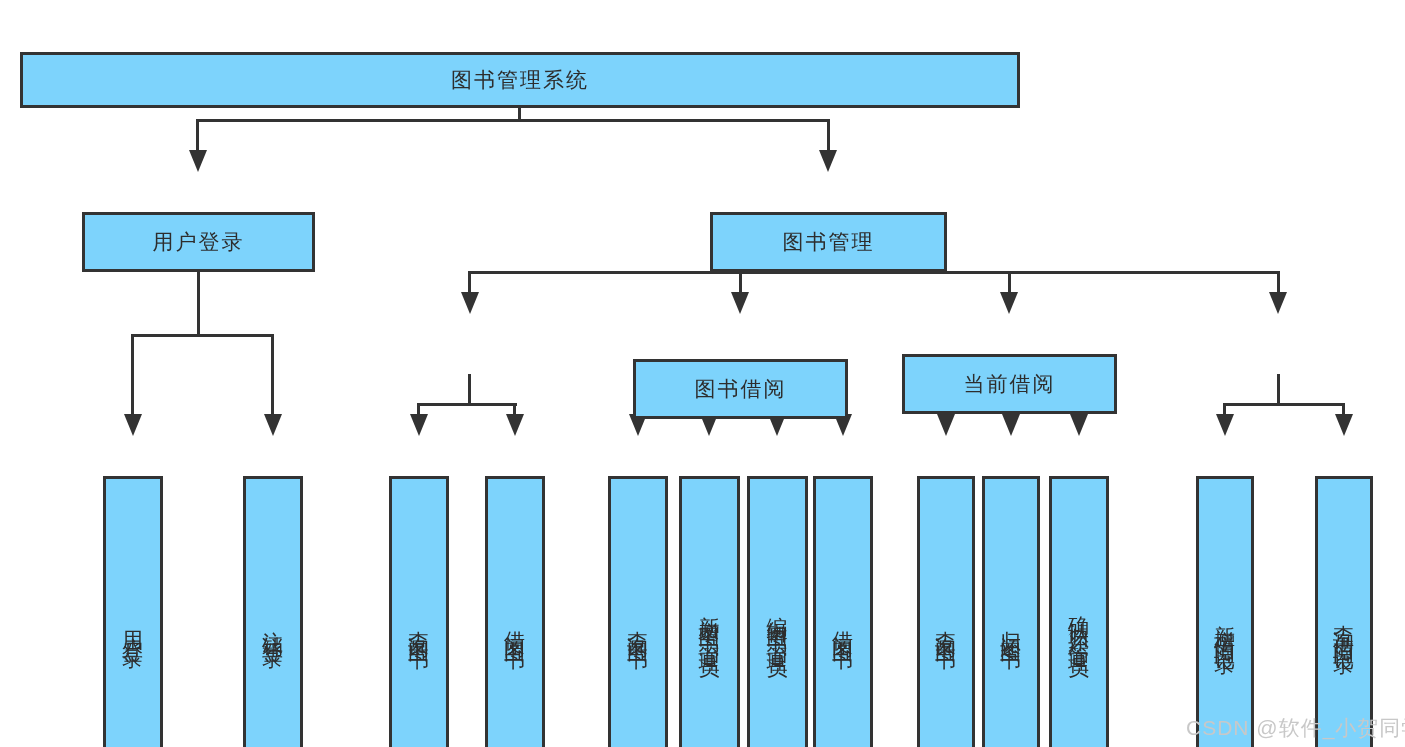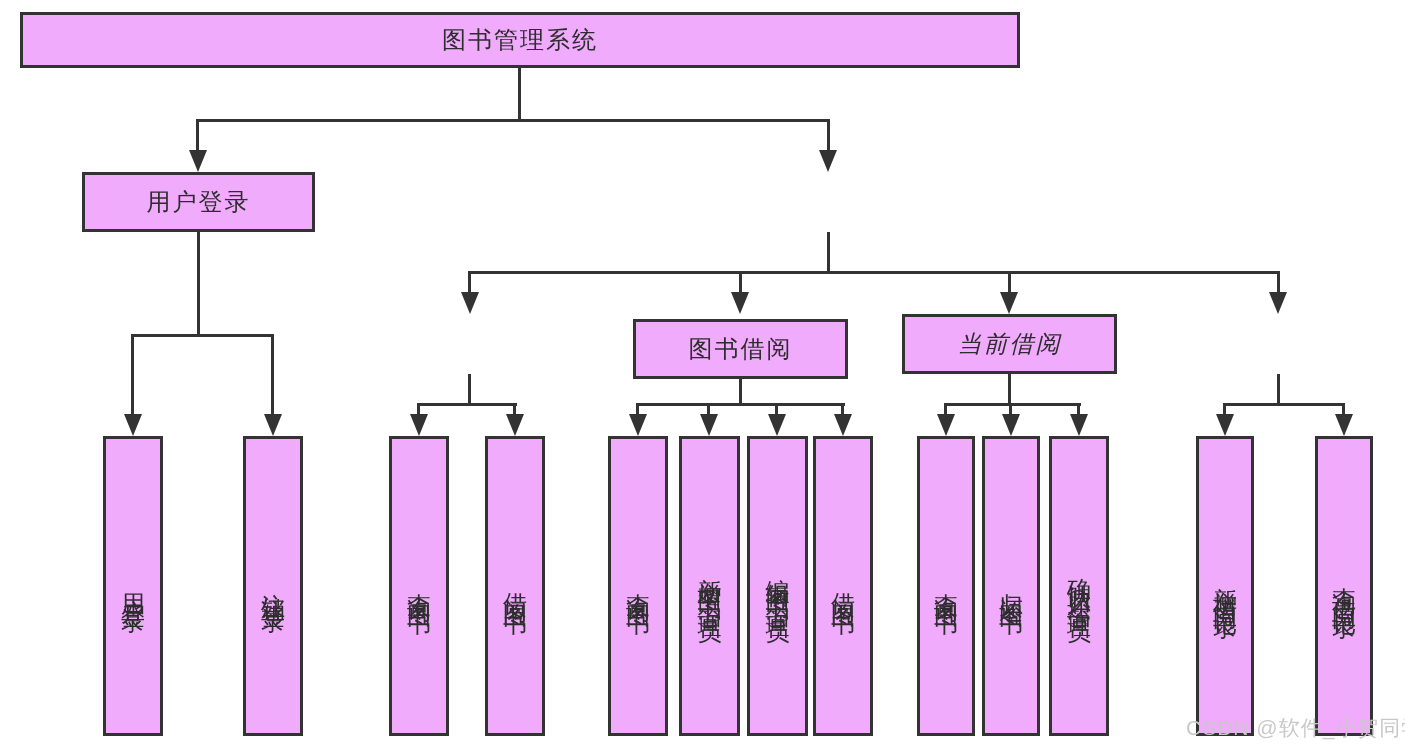--- a/index.html
+++ b/index.html
@@ -12,29 +12,30 @@
     position: relative;
     width: 1405px;
     height: 747px;
     background: #ffffff;
     overflow: hidden;
   }
   .box {
     position: absolute;
     box-sizing: border-box;
     border: 3px solid #333333;
-    background: #f0abfc;
+    background: #7dd3fc;
     display: flex;
     align-items: center;
     justify-content: center;
-    font-size: 24px;
+    font-size: 21px;
     color: #2d2d2d;
     letter-spacing: 2px;
     text-align: center;
     z-index: 2;
+    margin-top: 40px;
   }
   .leaf {
     writing-mode: vertical-rl;
     letter-spacing: 6px;
     line-height: 1;
   }
   .vl { position: absolute; width: 3px; background: #333333; z-index: 1; }
   .hl { position: absolute; height: 3px; background: #333333; z-index: 1; }
   .ah {
     position: absolute;
@@ -64,20 +65,21 @@
 
   <div class="vl" style="left:518px; top:68px;  height:54px;"></div>
   <div class="hl" style="left:197px; top:119px; width:633px;"></div>
   <div class="vl" style="left:196px; top:119px; height:34px;"></div>
   <div class="ah" style="left:189px; top:150px;"></div>
   <div class="vl" style="left:827px; top:119px; height:34px;"></div>
   <div class="ah" style="left:819px; top:150px;"></div>
 
   <div class="box" style="left:82px; top:172px; width:233px; height:60px;">用户登录</div>
 
+  <div class="box" style="left:710px; top:172px; width:237px; height:60px;">图书管理</div>
 
   <div class="vl" style="left:197px; top:232px; height:105px;"></div>
   <div class="hl" style="left:132px; top:334px; width:142px;"></div>
   <div class="vl" style="left:131px; top:334px; height:82px;"></div>
   <div class="ah" style="left:124px; top:414px;"></div>
   <div class="vl" style="left:271px; top:334px; height:82px;"></div>
   <div class="ah" style="left:264px; top:414px;"></div>
 
   <div class="vl" style="left:827px; top:232px; height:42px;"></div>
   <div class="hl" style="left:469px; top:271px; width:811px;"></div>
@@ -86,21 +88,21 @@
   <div class="vl" style="left:739px;  top:271px; height:23px;"></div>
   <div class="ah" style="left:731px;  top:292px;"></div>
   <div class="vl" style="left:1008px; top:271px; height:23px;"></div>
   <div class="ah" style="left:1000px; top:292px;"></div>
   <div class="vl" style="left:1277px; top:271px; height:23px;"></div>
   <div class="ah" style="left:1269px; top:292px;"></div>
 
 
   <div class="box" style="left:633px; top:319px; width:215px; height:60px;">图书借阅</div>
 
-  <div class="box" style="left:902px; top:314px; width:215px; height:60px;font-style:italic;">当前借阅</div>
+  <div class="box" style="left:902px; top:314px; width:215px; height:60px;">当前借阅</div>
 
 
   <div class="vl" style="left:468px; top:374px; height:32px;"></div>
   <div class="hl" style="left:417px; top:403px; width:100px;"></div>
   <div class="vl" style="left:417px; top:403px; height:13px;"></div>
   <div class="ah" style="left:410px; top:414px;"></div>
   <div class="vl" style="left:513px; top:403px; height:13px;"></div>
   <div class="ah" style="left:506px; top:414px;"></div>
 
   <div class="vl" style="left:739px; top:374px; height:32px;"></div>

